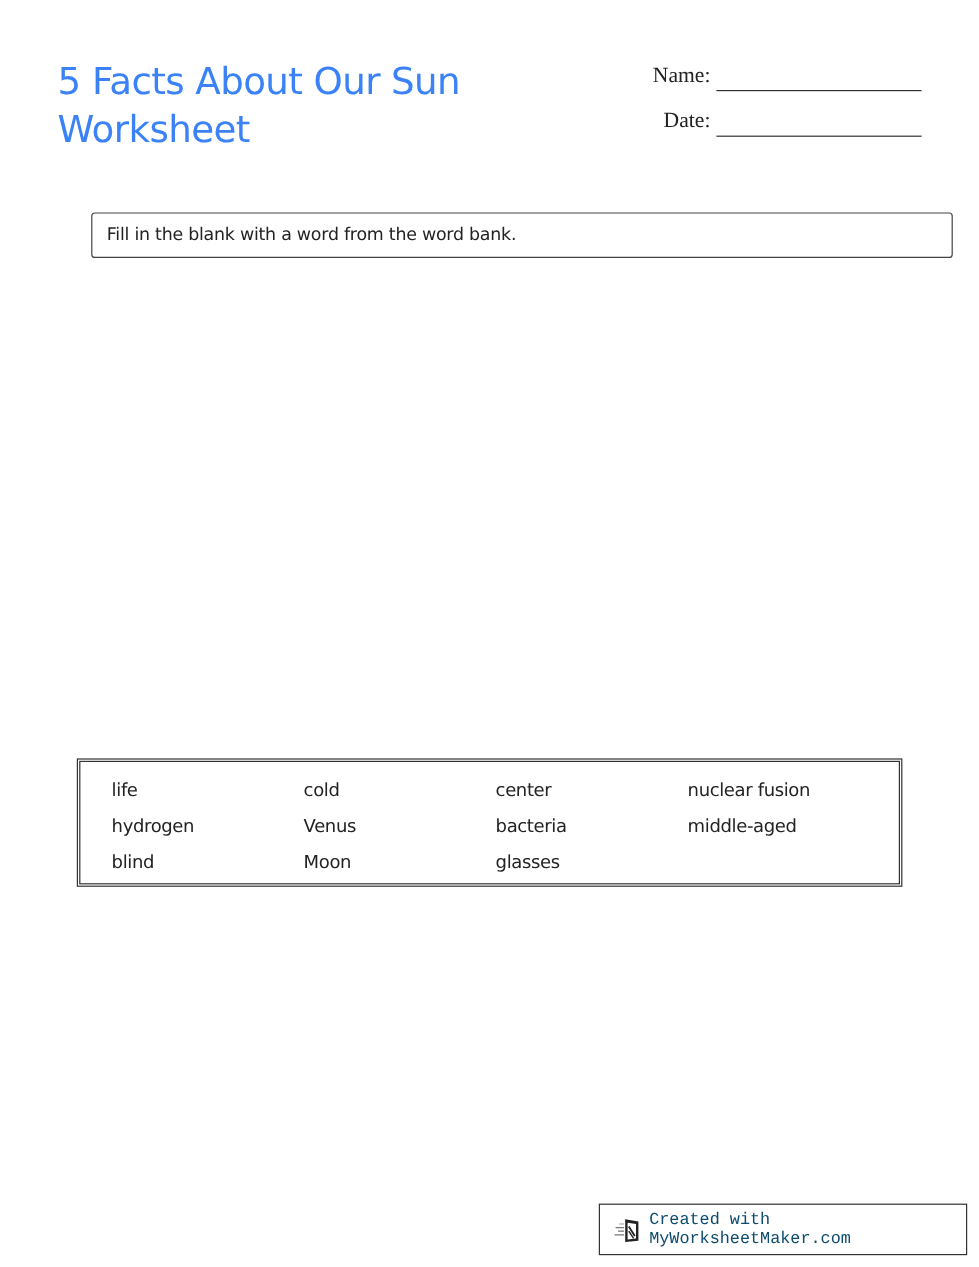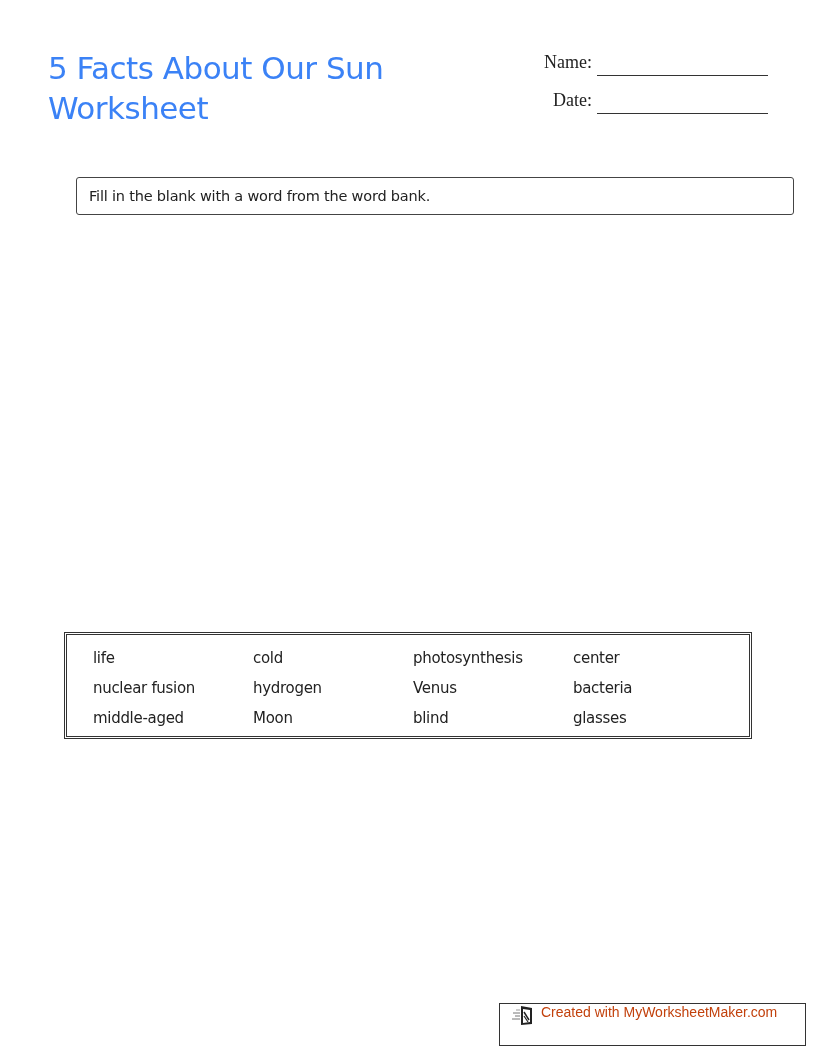--- a/index.html
+++ b/index.html
@@ -37,22 +37,22 @@
       display: grid; grid-template-columns: 160px 160px 160px 160px;
       grid-auto-rows: 30px;
     }
     .wb-word {
       font-family: "DejaVu Sans", sans-serif; font-size: 15px; color: #222;
       line-height: 26px; letter-spacing: -0.3px; white-space: nowrap;
     }
     .footer {
       position: absolute; left: 499px; top: 1003px; width: 307px; height: 43px;
       box-sizing: border-box; border: 1.4px solid #333;
-      display: flex; align-items: flex-start; padding-left: 12px;
-      font-family: Liberation Sans, sans-serif; font-size: 14px; color: #c2410c;
+      display: flex; align-items: center; padding-left: 12px;
+      font-family: Liberation Mono, monospace; font-size: 14px; color: #0c4a6e;
     }
     .footer-icon { width: 24px; height: 22px; margin-right: 5px; display: inline-block; }
   </style>
 </head>
 <body>
 
 <div class="title">5 Facts About Our Sun Worksheet</div>
 
 <div class="fields">
   <div class="field-row">
@@ -64,29 +64,28 @@
     <span class="field-line"></span>
   </div>
 </div>
 
 <div class="instructions">Fill in the blank with a word from the word bank.</div>
 
 <div class="word-bank">
   <div class="wb-grid">
     <span class="wb-word">life</span>
     <span class="wb-word">cold</span>
-    <span class="wb-word">photosynthesis</span>
     <span class="wb-word">center</span>
     <span class="wb-word">nuclear fusion</span>
     <span class="wb-word">hydrogen</span>
     <span class="wb-word">Venus</span>
     <span class="wb-word">bacteria</span>
     <span class="wb-word">middle-aged</span>
+    <span class="wb-word">blind</span>
     <span class="wb-word">Moon</span>
-    <span class="wb-word">blind</span>
     <span class="wb-word">glasses</span>
   </div>
 </div>
 
 <div class="footer">
   <span class="footer-icon">
     <svg width="24" height="22" viewBox="0 0 24 22">
       <line x1="1" y1="9" x2="8" y2="9" stroke="#777" stroke-width="1"></line>
       <line x1="3" y1="12" x2="8" y2="12" stroke="#777" stroke-width="1"></line>
       <line x1="0" y1="15" x2="8" y2="15" stroke="#777" stroke-width="1"></line>

